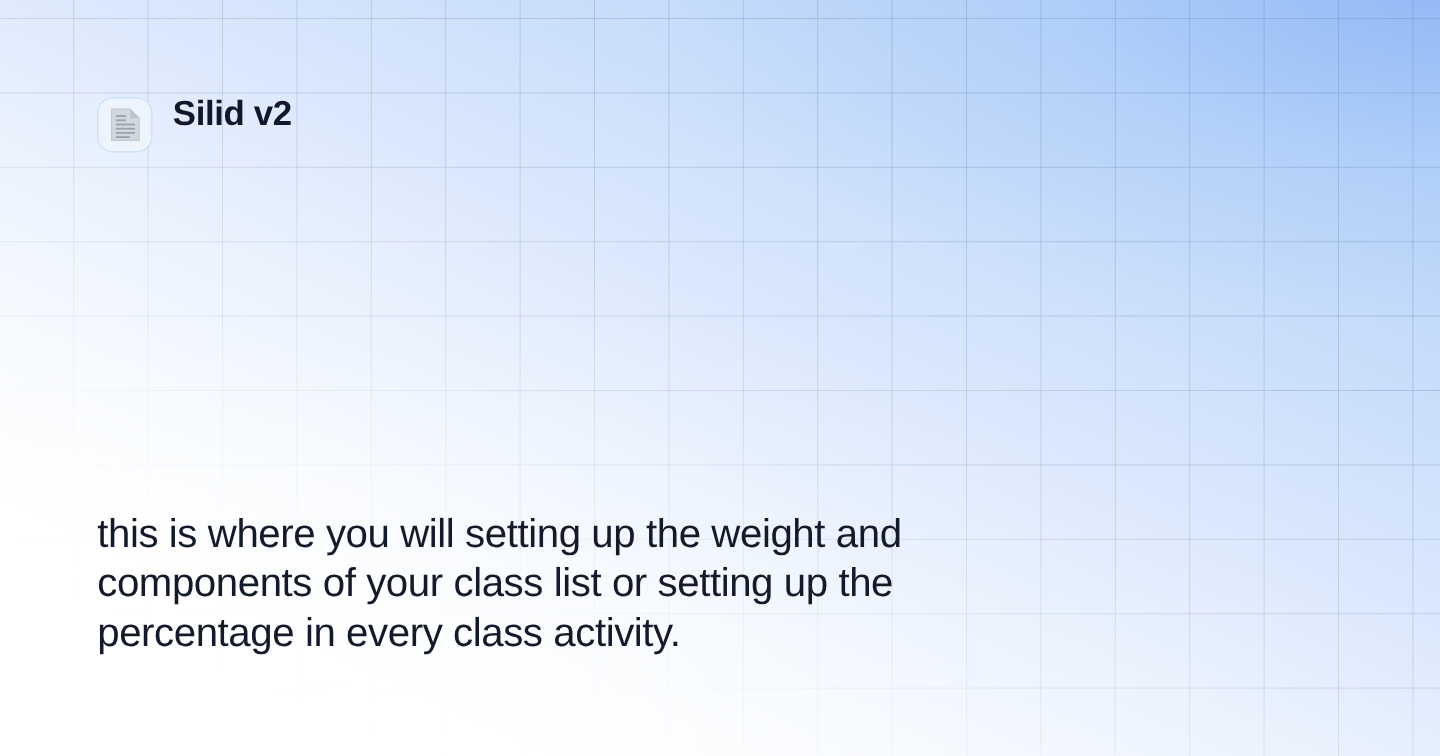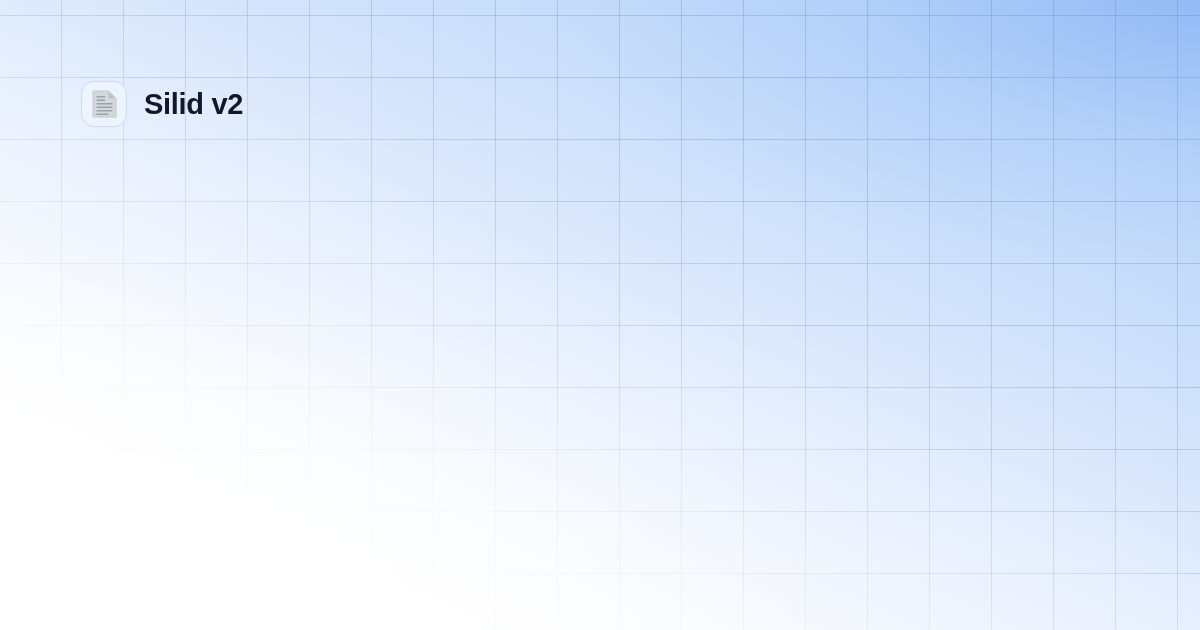--- a/index.html
+++ b/index.html
@@ -93,21 +93,21 @@
     top: 0;
     right: 60px;
     height: 630px;
   }
 
   .brand {
     position: absolute;
     top: 81px;
     left: 0;
     display: flex;
-    align-items: center;
+    align-items: flex-start;
     gap: 17px;
   }
 
   .brand-badge {
     width: 46px;
     height: 46px;
     border-radius: 13px;
     background: #eef4fd;
     border: 1px solid #cadef4;
     box-sizing: border-box;
@@ -181,15 +181,16 @@
               <rect x="5.5" y="21" width="16" height="1.5"></rect>
               <rect x="5.5" y="24.5" width="12" height="1.5"></rect>
             </g>
           </svg>
         </span>
       </div>
       <div class="brand-name">Silid v2</div>
     </div>
 
 
+    <p class="subtitle">this is where you will setting up the weight and components of your class list or setting up the percentage in every class activity.</p>
 
   </div>
 </div>
 
 </body></html>

